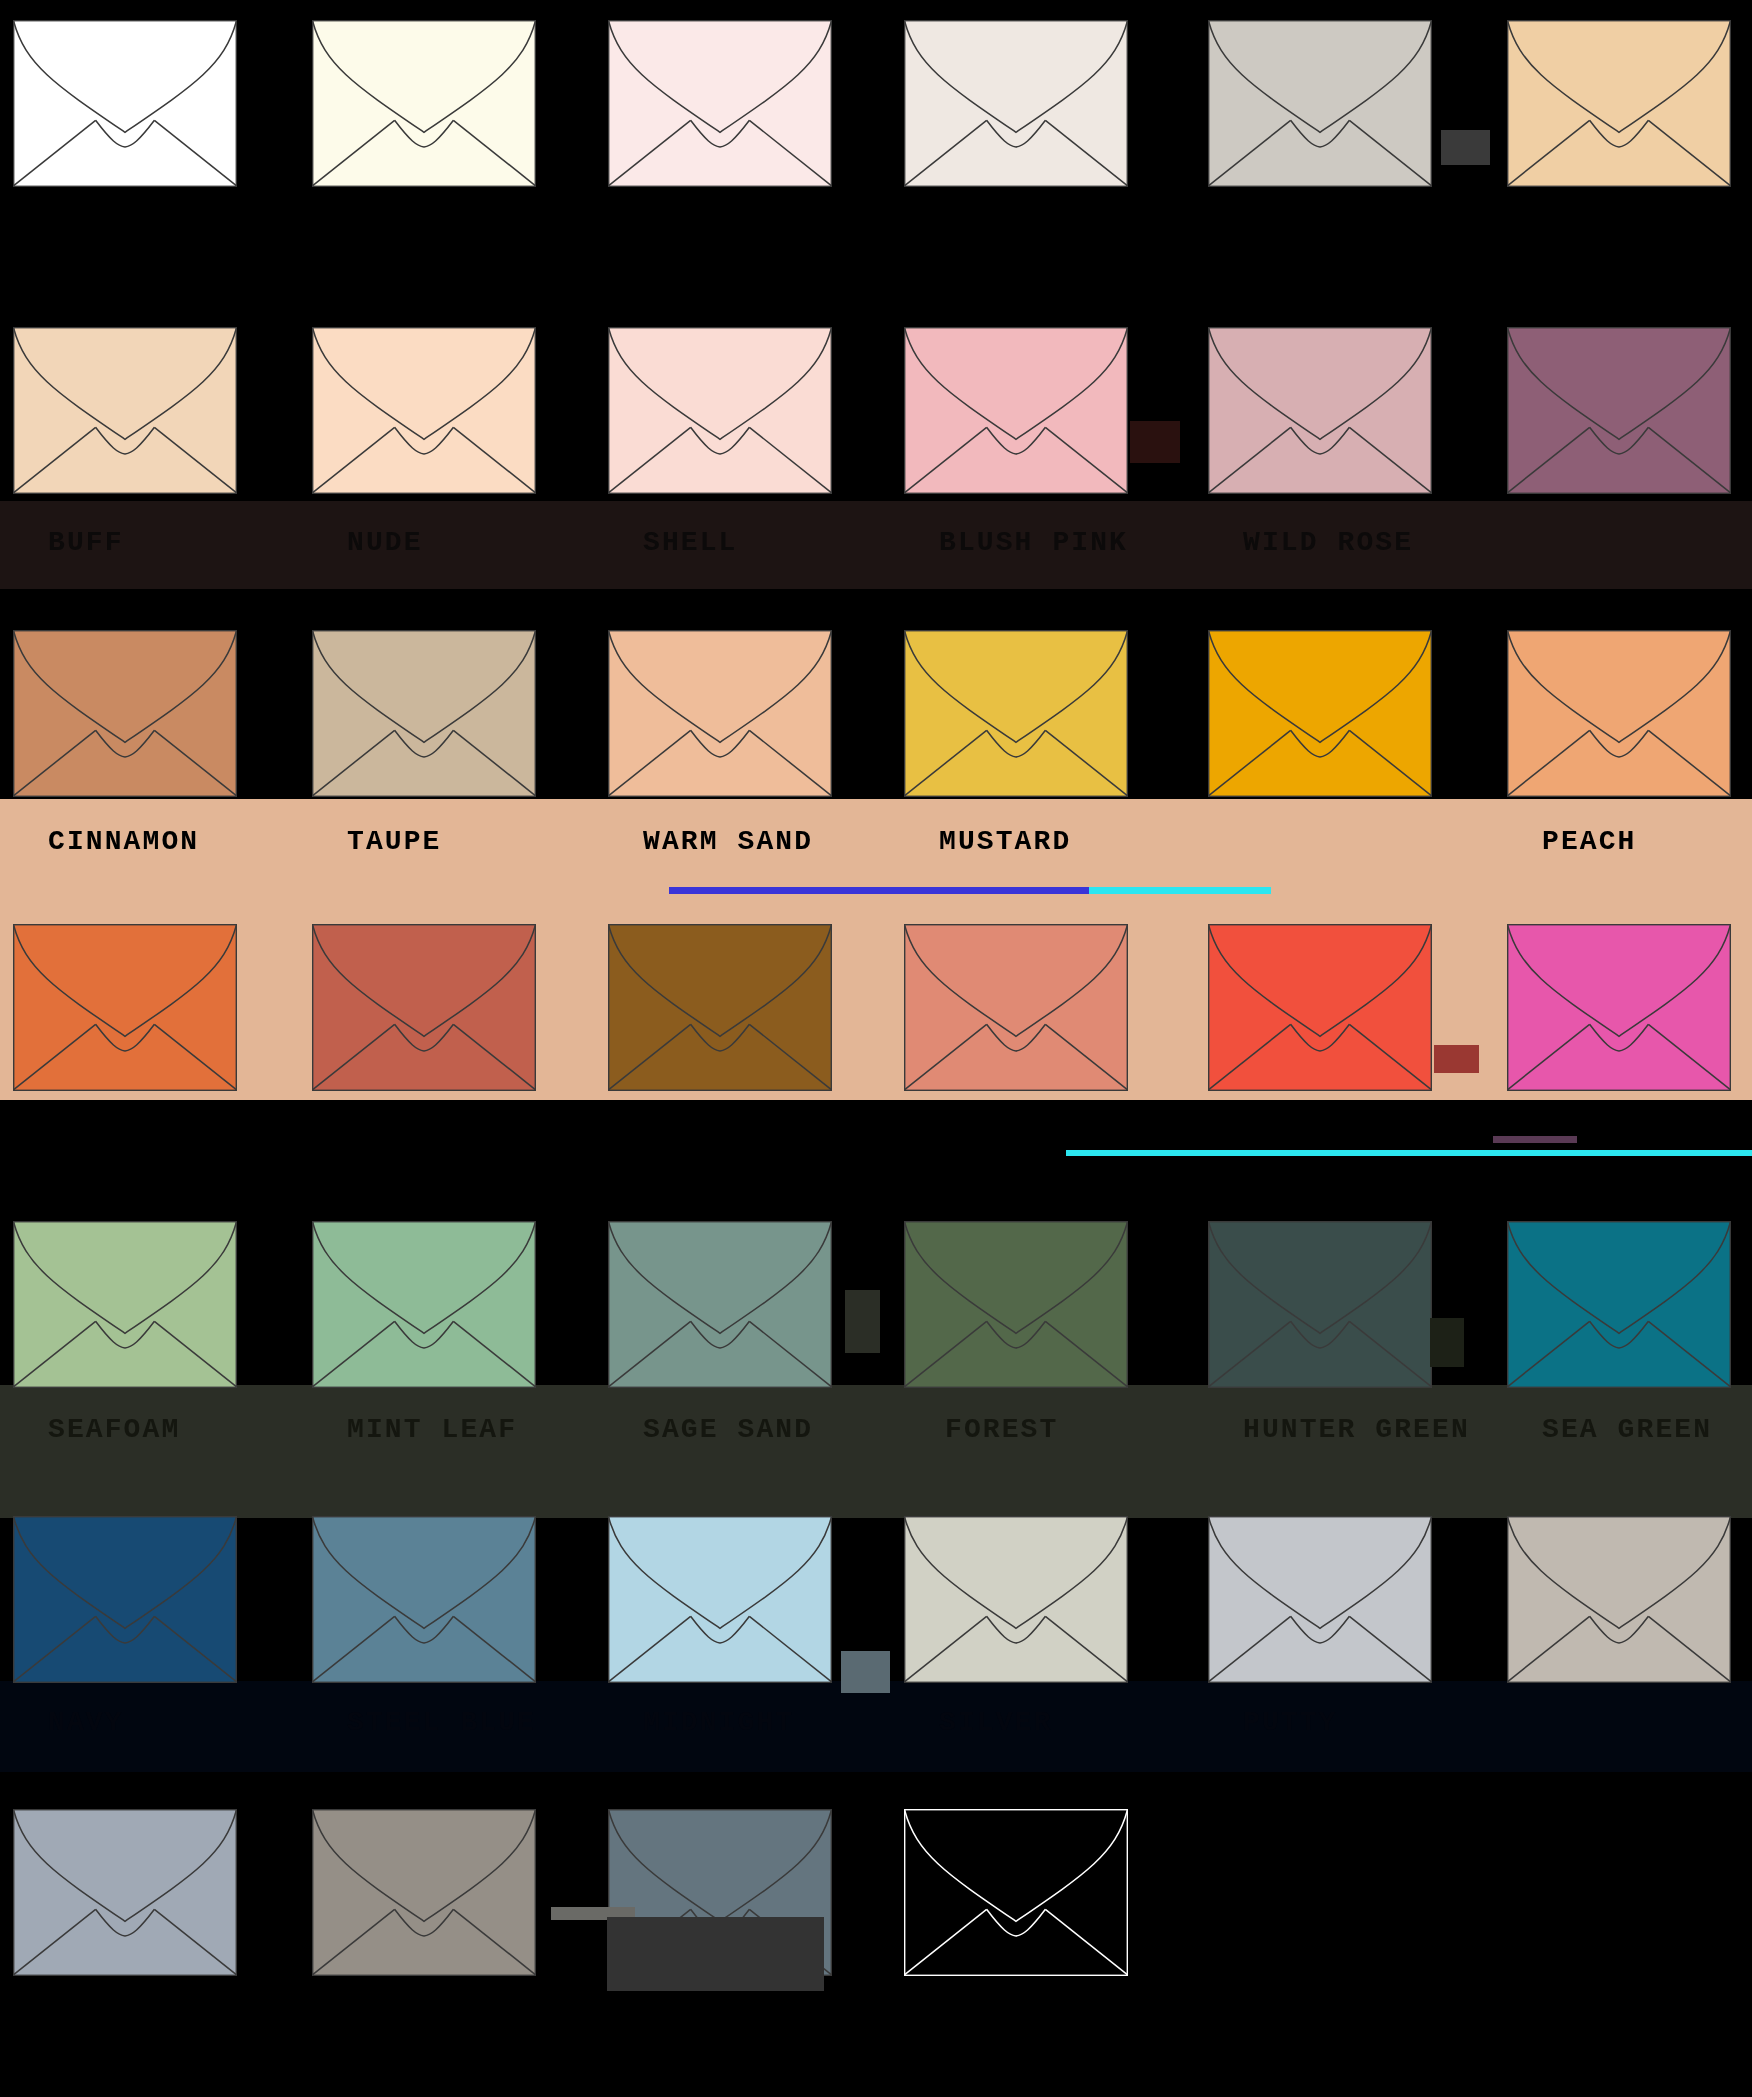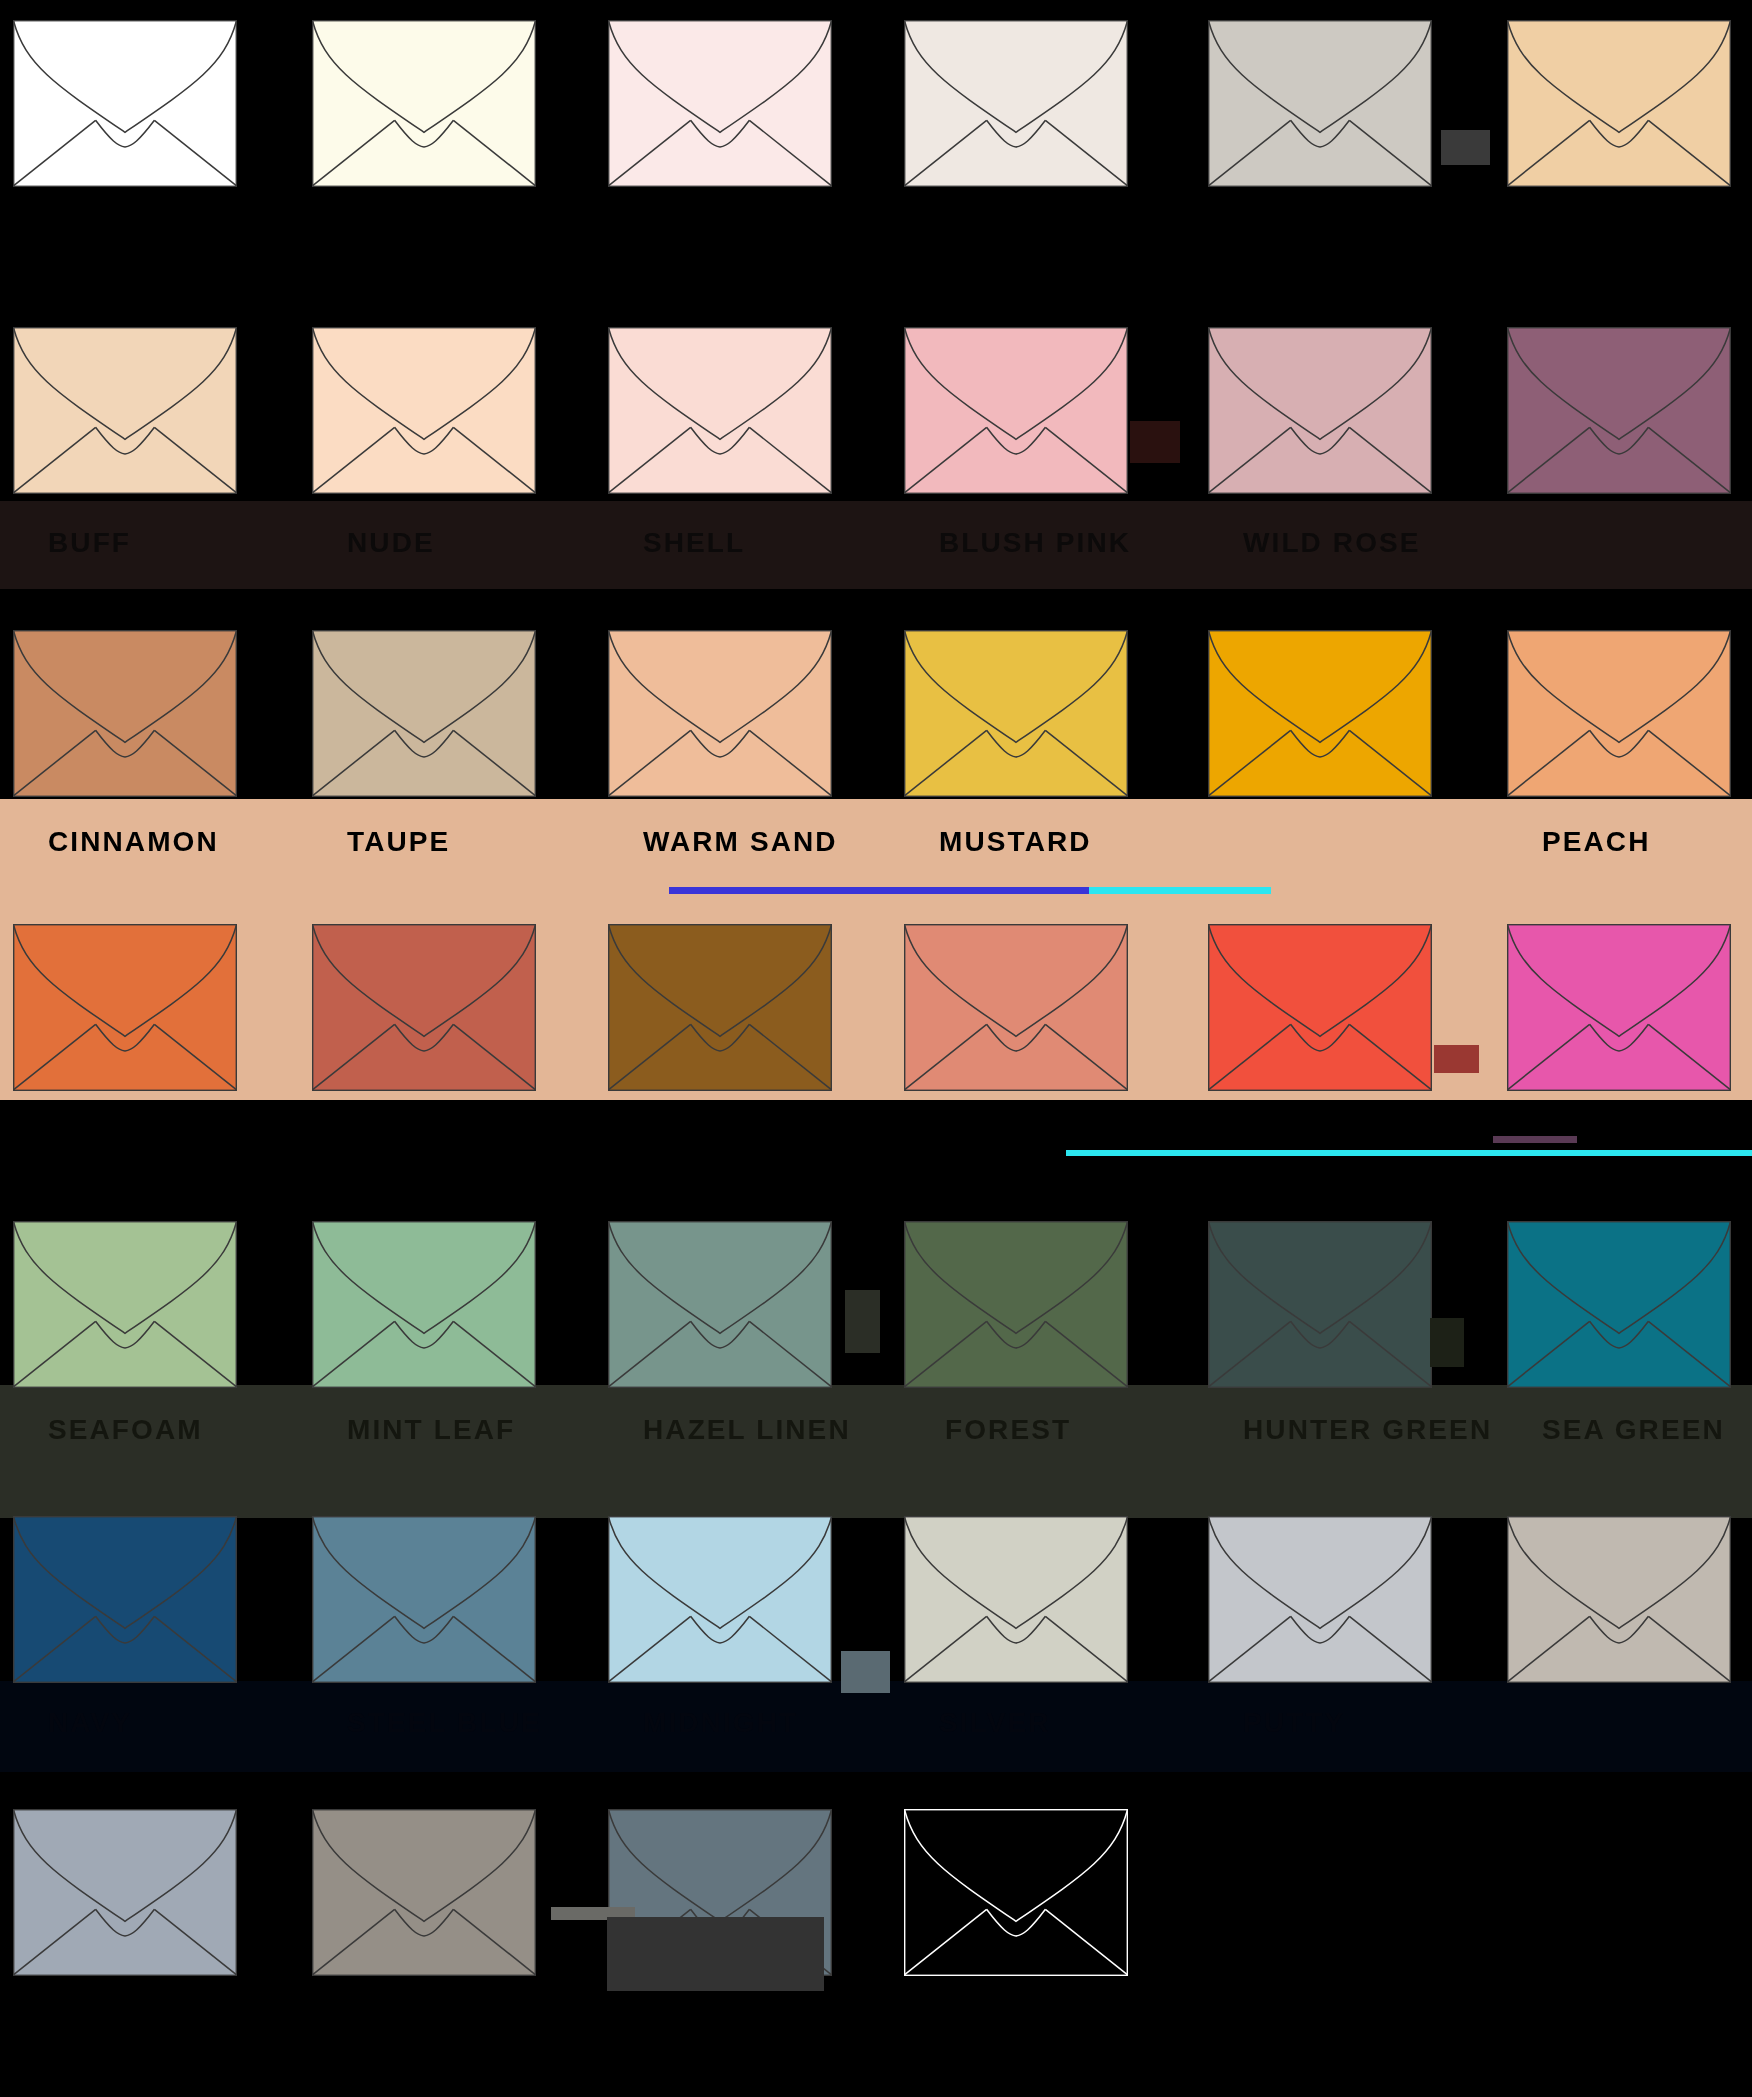--- a/index.html
+++ b/index.html
@@ -9,21 +9,21 @@
   }
   .sheet{position:absolute;inset:0;background:#000;}
 
   
   .row{position:absolute;left:0;width:1753px;}
   .cell{position:absolute;top:0;}
   .env-wrap{position:relative;width:100%;height:100%;}
   .env-wrap svg{display:block;width:100%;height:100%;}
 
   
-  .labelrow{position:absolute;left:0;width:1753px;height:67px;}
+  .labelrow{position:absolute;left:0;width:1753px;height:67px;font-family:Liberation Mono, monospace;}
   .label{
     position:absolute;top:0;height:67px;line-height:67px;
     font-size:28px;letter-spacing:2.1px;font-weight:700;
     white-space:nowrap;overflow:hidden;
   }
   
   .label.dark   {color:#0c0a0a;}
   .label.onskin {color:#000000;}
   .label.ongrey {color:#14160f;}
   .label.onnavy {color:#03060f;}
@@ -518,21 +518,21 @@
       <div class="label onskin" style="left: 48px; width: 287px;">BURNT ORANGE</div>
       <div class="label onskin" style="left: 347px; width: 287px;">CLAY</div>
       <div class="label onskin" style="left: 643px; width: 287px;">HAZEL</div>
       <div class="label onskin" style="left: 939px; width: 287px;">BLUSH</div>
       <div class="label onskin" style="left: 1243px; width: 287px;">CAYENNE</div>
       <div class="label onskin" style="left: 1542px; width: 287px;">FUCHSIA</div>
     </div>
     <div class="labelrow" style="top: 1396px; z-index: 9;">
       <div class="label ongrey" style="left: 48px; width: 287px;">SEAFOAM</div>
       <div class="label ongrey" style="left: 347px; width: 287px;">MINT LEAF</div>
-      <div class="label ongrey" style="left: 643px; width: 287px;">HAZEL LINEN</div>
+      <div class="label ongrey" style="left: 643px; width: 287px;">SAGE SAND</div>
       <div class="label ongrey" style="left: 939px; width: 287px; margin-left: 6px;">FOREST</div>
       <div class="label ongrey" style="left: 1243px; width: 287px;">HUNTER GREEN</div>
       <div class="label ongrey" style="left: 1542px; width: 287px;">SEA GREEN</div>
     </div>
     <div class="labelrow" style="top: 1689px; z-index: 9;">
       <div class="label onnavy" style="left: 48px; width: 287px;">NAVY</div>
       <div class="label onnavy" style="left: 347px; width: 287px;">STEEL BLUE</div>
       <div class="label onnavy" style="left: 643px; width: 287px;">MIDNIGHT</div>
       <div class="label onnavy" style="left: 939px; width: 287px;">SILVER</div>
       <div class="label onnavy" style="left: 1243px; width: 287px;">PUTTY</div>

